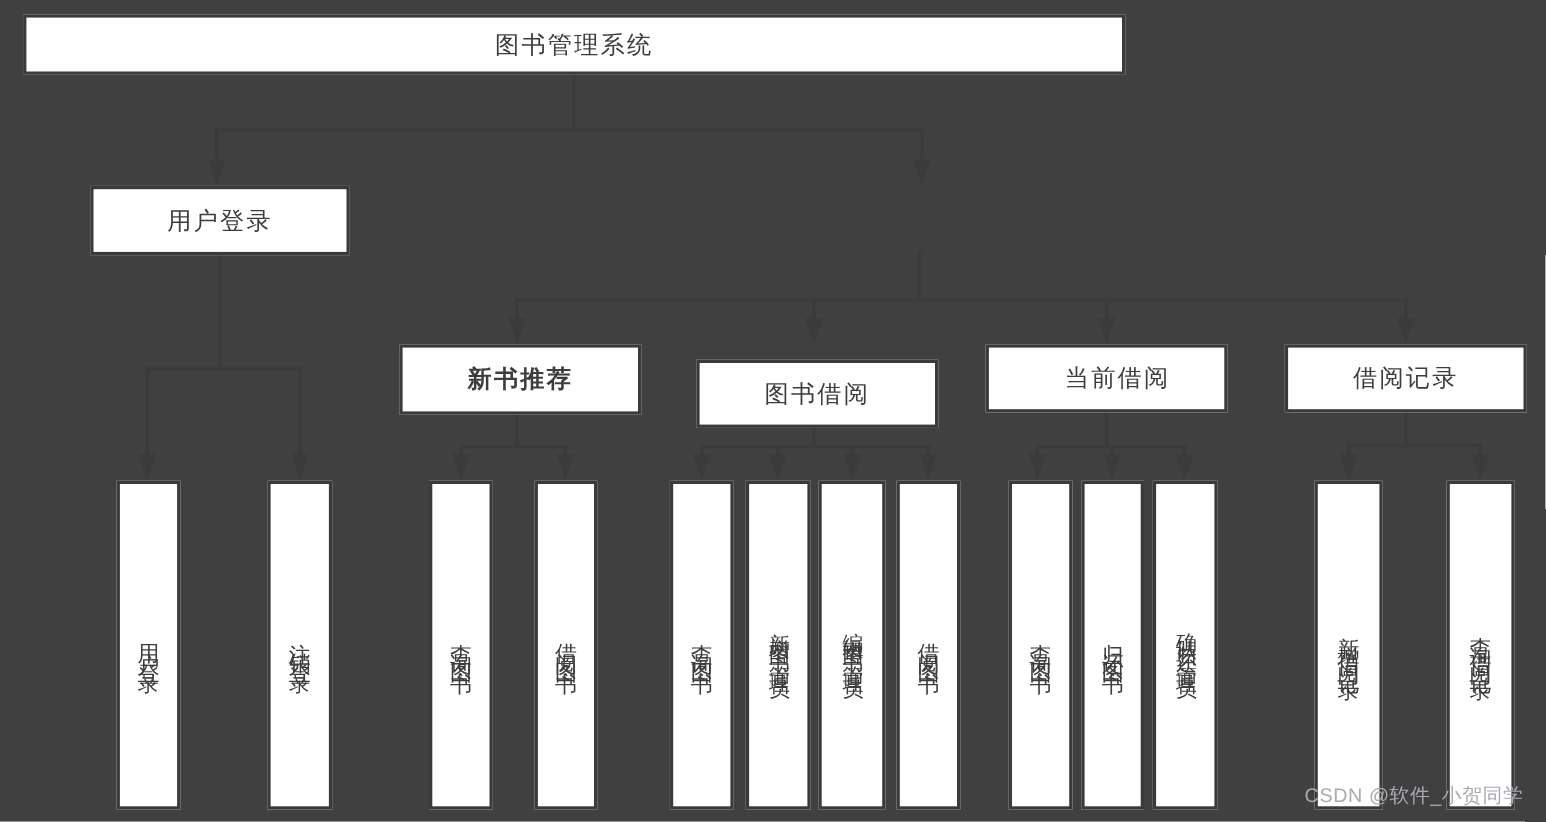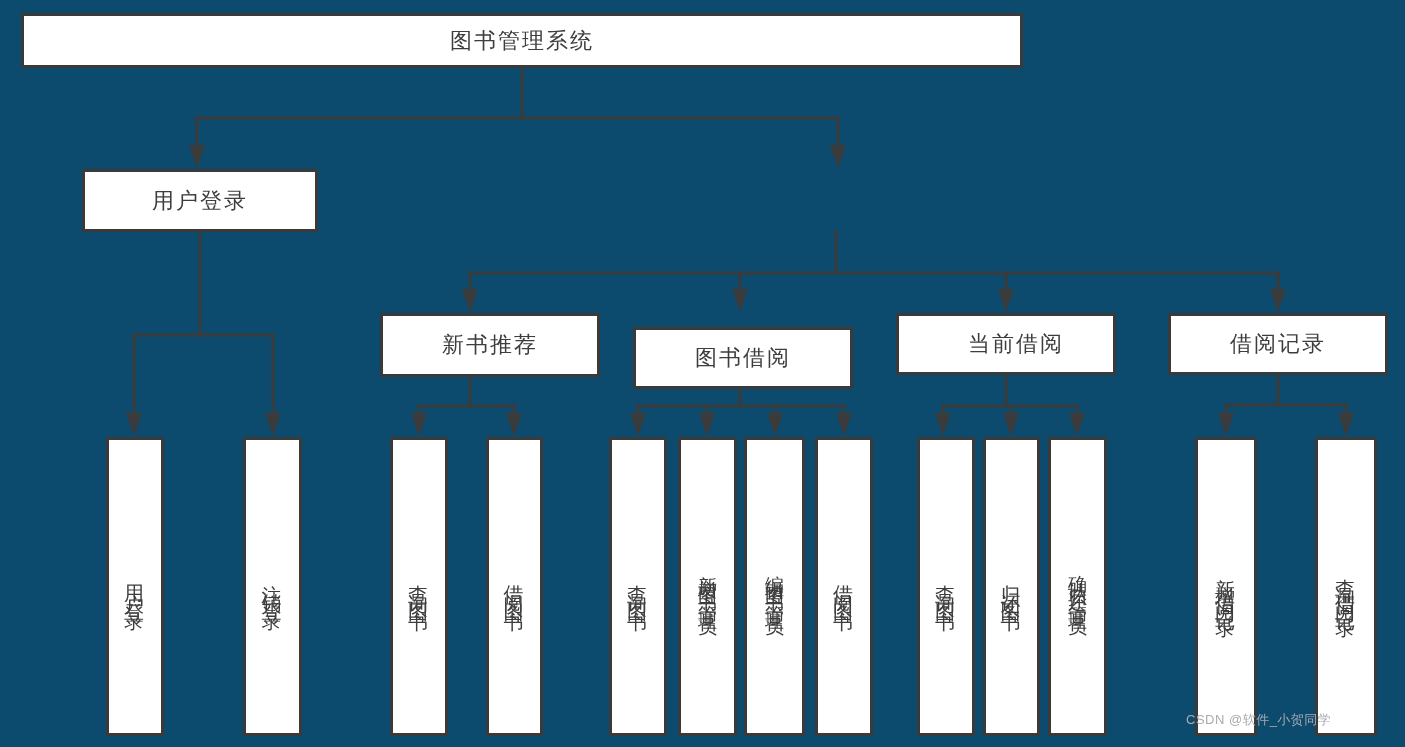--- a/index.html
+++ b/index.html
@@ -1,19 +1,19 @@
 <!DOCTYPE html>
 <html><head>
 <meta charset="utf-8">
 <style>
   html,body{margin:0;padding:0;background:#ffffff;}
   #stage{
     position:relative;
     width:1405px;height:747px;
-    background:#0c4a6e;
+    background:#404040;
     font-family:"Liberation Sans","DejaVu Sans",sans-serif;
     overflow:hidden;
   }
   #connectors{position:absolute;left:0;top:0;z-index:1;}
   .hbox{
     position:absolute;
     box-sizing:border-box;
     background:#ffffff;
     border:3px solid #3a3a3a;
     display:flex;align-items:center;justify-content:center;
@@ -30,21 +30,21 @@
     text-orientation:mixed;
     font-size:20px;
     letter-spacing:9px;
     color:#3d3d3d;
     z-index:2;
     top:437px;height:299px;
   }
   .watermark{
     position:absolute;
     left:1186px;top:711px;
-    font-size:13px;
+    font-size:18px;
     letter-spacing:0.5px;
     color:#a8abb0;
     z-index:5;
     white-space:nowrap;
   }
 </style>
 </head>
 <body>
 
 <div id="stage">
@@ -120,21 +120,21 @@
 
       <polygon points="1218,413 1234,413 1226,436"></polygon>
       <polygon points="1338,413 1354,413 1346,436"></polygon>
     </g>
   </svg>
 
   <div class="hbox" style="left:21px;top:13px;width:1002px;height:55px;">图书管理系统</div>
 
   <div class="hbox" style="left:82px;top:169px;width:236px;height:63px;">用户登录</div>
 
-  <div class="hbox" style="left:380px;top:313px;width:220px;height:64px;">新书推荐</div>
+  <div class="hbox" style="left:363px;top:313px;width:220px;height:64px;font-weight:bold;">新书推荐</div>
   <div class="hbox" style="left:633px;top:327px;width:220px;height:62px;">图书借阅</div>
   <div class="hbox" style="left:896px;top:313px;width:220px;height:62px;padding-left:20px;">当前借阅</div>
   <div class="hbox" style="left:1168px;top:313px;width:220px;height:62px;">借阅记录</div>
 
   <div class="vbox" style="left:106px;width:58px;">用户登录</div>
   <div class="vbox" style="left:243px;width:59px;">注销登录</div>
 
   <div class="vbox" style="left:390px;width:58px;">查询图书</div>
   <div class="vbox" style="left:486px;width:57px;">借阅图书</div>
 

